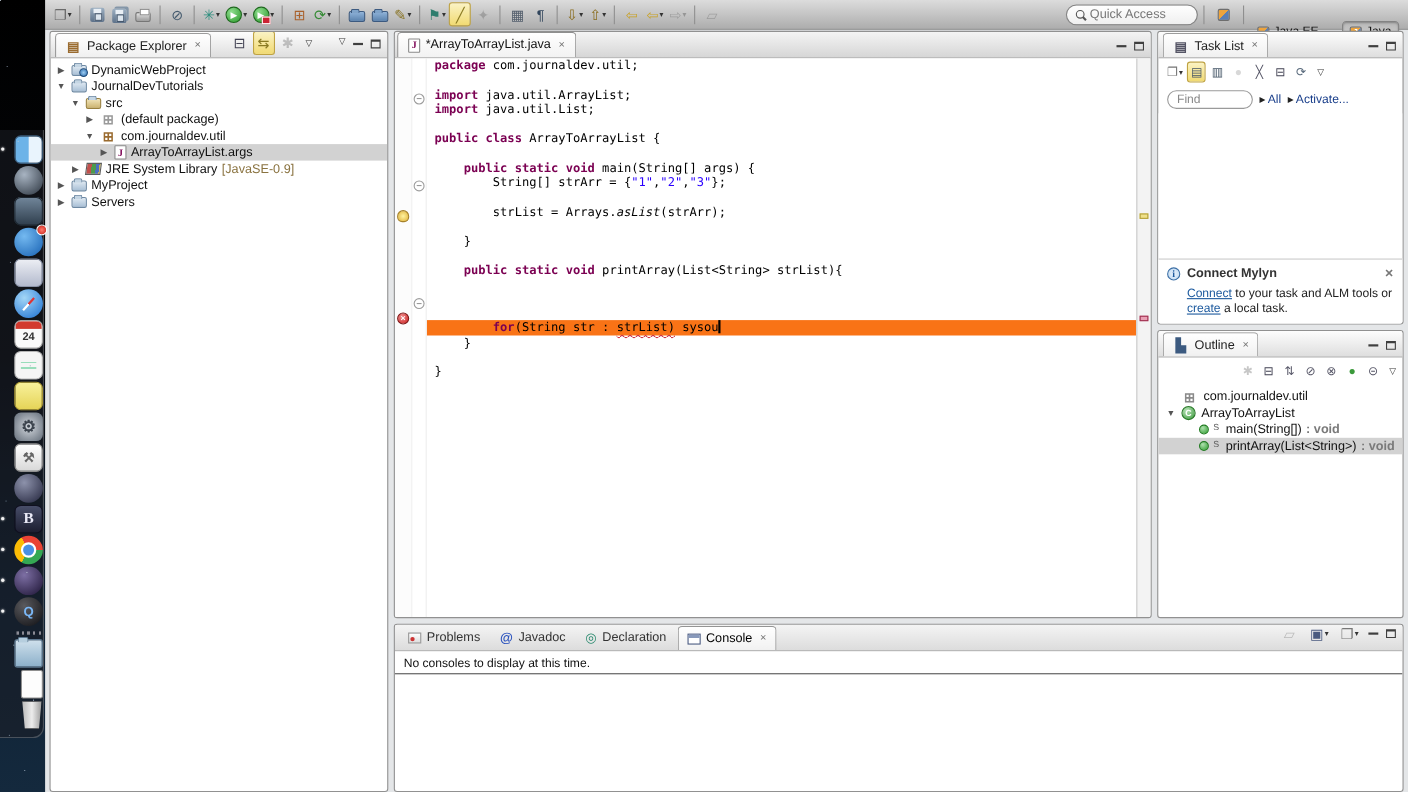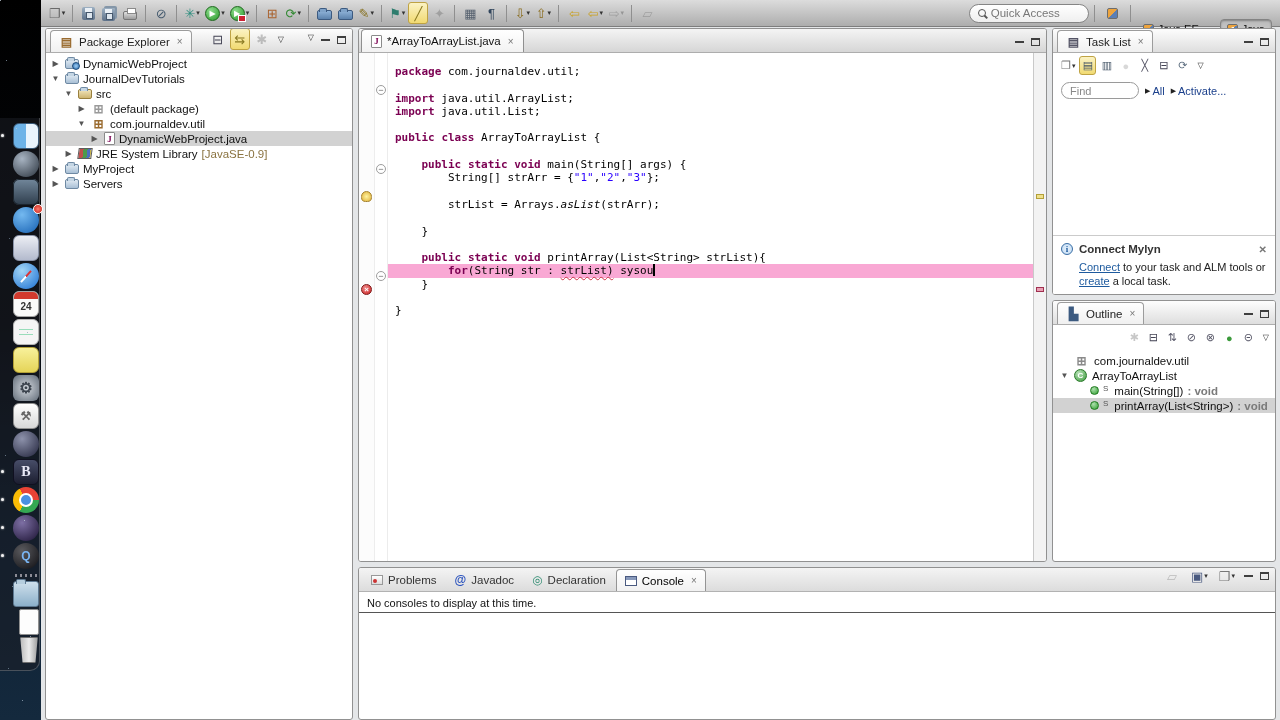--- a/index.html
+++ b/index.html
@@ -131,25 +131,25 @@
   .rettype { color:#7a7a7a;font-weight:bold; }
 
   
   .etabhead { height:24px; flex:none; display:flex; align-items:flex-end; background:linear-gradient(#f4f4f4,#d6d6d6);
     border-bottom:1px solid #adadad; padding:0 6px 0 2px; }
   .etab { display:flex; align-items:center; gap:5px; padding:0 9px; height:23px; font-size:11.5px; color:#111;
     border:1px solid #8f8f8f; border-bottom:none; border-radius:4px 4px 0 0; background:linear-gradient(#fff,#f2f2f2); }
   .ebody { flex:1; display:flex; overflow:hidden; }
   .ruler-ann { width:16px; flex:none; background:#fcfcfc; border-right:1px solid #ededed; position:relative; }
   .ruler-fold { width:13px; flex:none; background:#fff; border-right:1px solid #ececec; position:relative; }
-  .code-area { flex:1; overflow:hidden; position:relative; padding-top:12px; background:#fff; }
+  .code-area { flex:1; overflow:hidden; position:relative; padding-top:0; background:#fff; }
   .ruler-ov { width:13px; flex:none; background:#f3f3f3; border-left:1px solid #c9c9c9; position:relative; }
   .code { font:11px/13.3px "DejaVu Sans Mono","Liberation Mono",monospace; color:#000; }
   .cl { height:13.3px; white-space:pre; padding-left:7px; }
-  .cl.cur { background:#f9a8d4; }
+  .cl.cur { background:#f97316;margin-top:39px; }
   .tk-k { color:#7B0052; font-weight:bold; }
   .tk-s { color:#2A00FF; }
   .tk-it { font-style:italic; }
   .tk-occ { text-decoration:underline dashed #b8a23a 1px; text-underline-offset:2px; }
   .tk-err { text-decoration:underline wavy #cc3344 1px; text-underline-offset:2px; }
   .cursor { display:inline-block; width:1.5px; height:12px; background:#000; vertical-align:-2px; }
   .ann-bulb { position:absolute; left:2px; width:11px; height:11px; border-radius:50% 50% 42% 42%;
     background:radial-gradient(#fff3a0,#e0b138); border:1px solid #a5812a; }
   .ann-err { position:absolute; left:2px; width:11px; height:11px; border-radius:50%; color:#fff;
     background:radial-gradient(circle at 35% 30%, #ef8a8a, #c22); border:1px solid #7d1616;
@@ -442,21 +442,21 @@
               <span>(default package)</span>
             </div>
             <div class="trow" style="padding-left: 30px;">
               <span class="tw">▼</span>
               <span class="ti ti-pkgg">⊞</span>
               <span>com.journaldev.util</span>
             </div>
             <div class="trow sel" style="padding-left: 43px;">
               <span class="tw">▶</span>
               <span class="ti-jfile">J</span>
-              <span>DynamicWebProject.java</span>
+              <span>ArrayToArrayList.args</span>
             </div>
             <div class="trow" style="padding-left: 17px;">
               <span class="tw">▶</span>
               <span class="ti ti-jre"></span>
               <span>JRE System Library </span>
               <span class="dec">[JavaSE-0.9]</span>
             </div>
             <div class="trow" style="padding-left: 4px;">
               <span class="tw">▶</span>
               <span class="ti ti-fold"></span>

